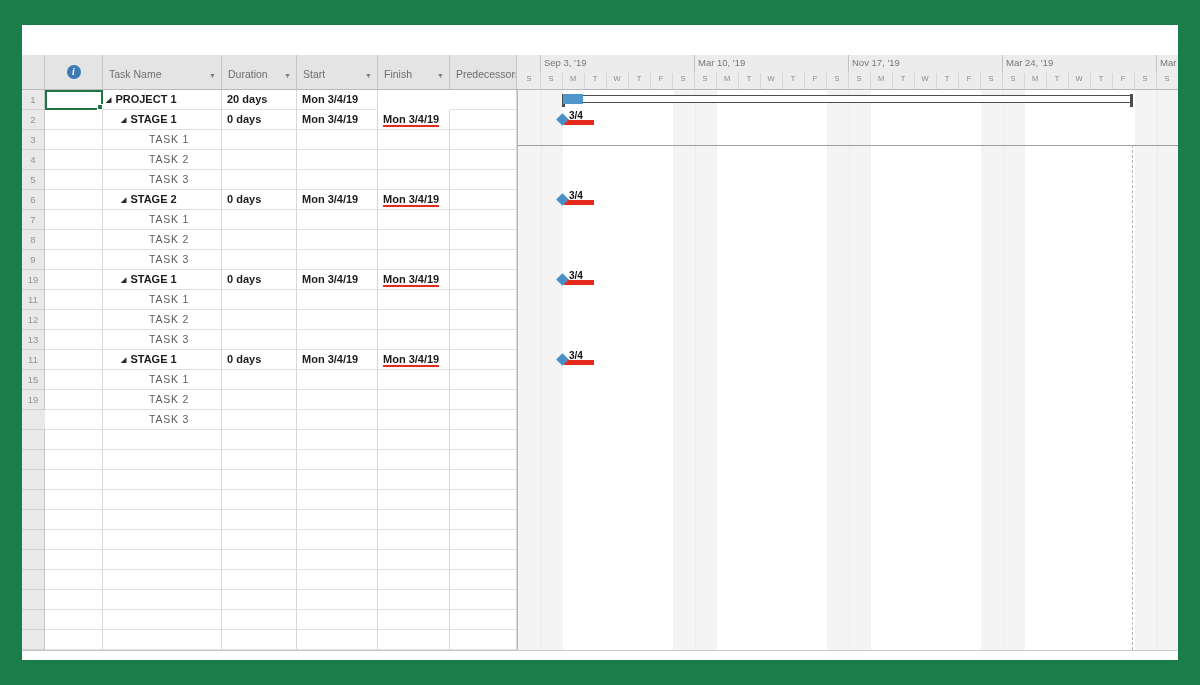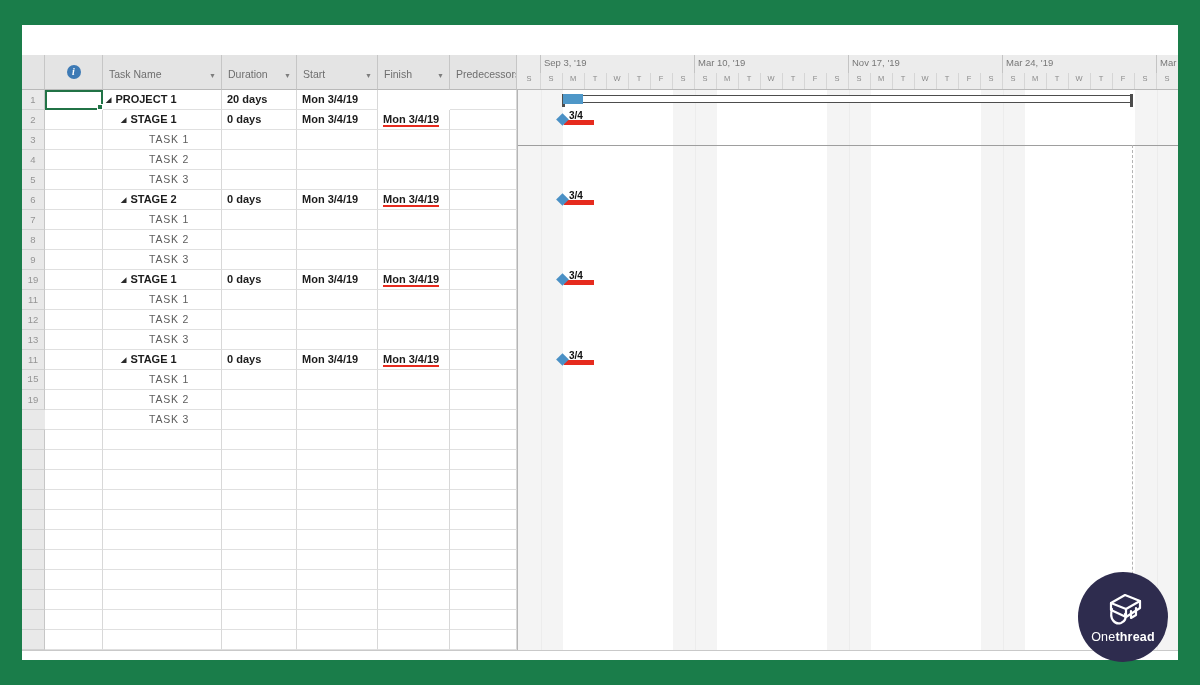--- a/index.html
+++ b/index.html
@@ -256,21 +256,21 @@
           <div class="cell" style="left: 275px; width: 81px; top: 275px; padding-left: 5px;"></div>
           <div class="cell" style="left: 356px; width: 72px; top: 275px; padding-left: 5px;"></div>
           <div class="cell" style="left: 428px; width: 67px; top: 275px;"></div>
           <div class="cell rnum" style="left: 0px; width: 23px; top: 295px;">11</div>
           <div class="cell" style="left: 23px; width: 58px; top: 295px;"></div>
           <div class="cell emph" style="left: 81px; width: 119px; top: 295px; padding-left: 18px;"><span class="tri">◢</span><span>STAGE 1</span></div>
           <div class="cell emph" style="left: 200px; width: 75px; top: 295px; padding-left: 5px;">0 days</div>
           <div class="cell emph" style="left: 275px; width: 81px; top: 295px; padding-left: 5px;">Mon 3/4/19</div>
           <div class="cell emph" style="left: 356px; width: 72px; top: 295px; padding-left: 5px;"><span class="red-ul" style="border-bottom-color: rgb(230, 43, 30);">Mon 3/4/19</span></div>
           <div class="cell" style="left: 428px; width: 67px; top: 295px;"></div>
-          <div class="cell rnum" style="left: 0px; width: 23px; top: 315px; font-family: Liberation Mono, monospace;">15</div>
+          <div class="cell rnum" style="left: 0px; width: 23px; top: 315px;">15</div>
           <div class="cell" style="left: 23px; width: 58px; top: 315px;"></div>
           <div class="cell" style="left: 81px; width: 119px; top: 315px; padding-left: 46px;"><span class="tasktxt">TASK 1</span></div>
           <div class="cell" style="left: 200px; width: 75px; top: 315px; padding-left: 5px;"></div>
           <div class="cell" style="left: 275px; width: 81px; top: 315px; padding-left: 5px;"></div>
           <div class="cell" style="left: 356px; width: 72px; top: 315px; padding-left: 5px;"></div>
           <div class="cell" style="left: 428px; width: 67px; top: 315px;"></div>
           <div class="cell rnum" style="left: 0px; width: 23px; top: 335px;">19</div>
           <div class="cell" style="left: 23px; width: 58px; top: 335px;"></div>
           <div class="cell" style="left: 81px; width: 119px; top: 335px; padding-left: 46px;"><span class="tasktxt">TASK 2</span></div>
           <div class="cell" style="left: 200px; width: 75px; top: 335px; padding-left: 5px;"></div>
@@ -399,23 +399,13 @@
           <div class="mile" style="left: 40px; top: 260px;">
             <div class="mbar" style="background: rgb(230, 43, 30);"></div>
             <div class="diamond" style="background: rgb(74, 144, 197);"></div>
             <div class="mlbl">3/4</div>
           </div>
         </div>
       <div class="botline"></div>
     </div>
   </div>
 
-  <div class="logo" style="background: rgb(46, 44, 78);">
-    <svg width="46" height="38" viewBox="0 0 46 38" fill="none" stroke="#ffffff" stroke-width="2.2" stroke-linejoin="round" stroke-linecap="round">
-      <path d="M11 13 L25 5 L40 11 L26 19 Z"></path>
-      <path d="M11 13 L11 20 L26 27 L26 19"></path>
-      <path d="M40 11 L40 18 L26 27"></path>
-      <path d="M12 19 C9 29 15 35 21 33 C26 31 26 27 25 24"></path>
-      <path d="M31 21 L31 28 L36 25 L36 18"></path>
-    </svg>
-    <div class="logotext"><span>One</span><span class="bold">thread</span></div>
-  </div>
 </div>
 
 </body></html>

